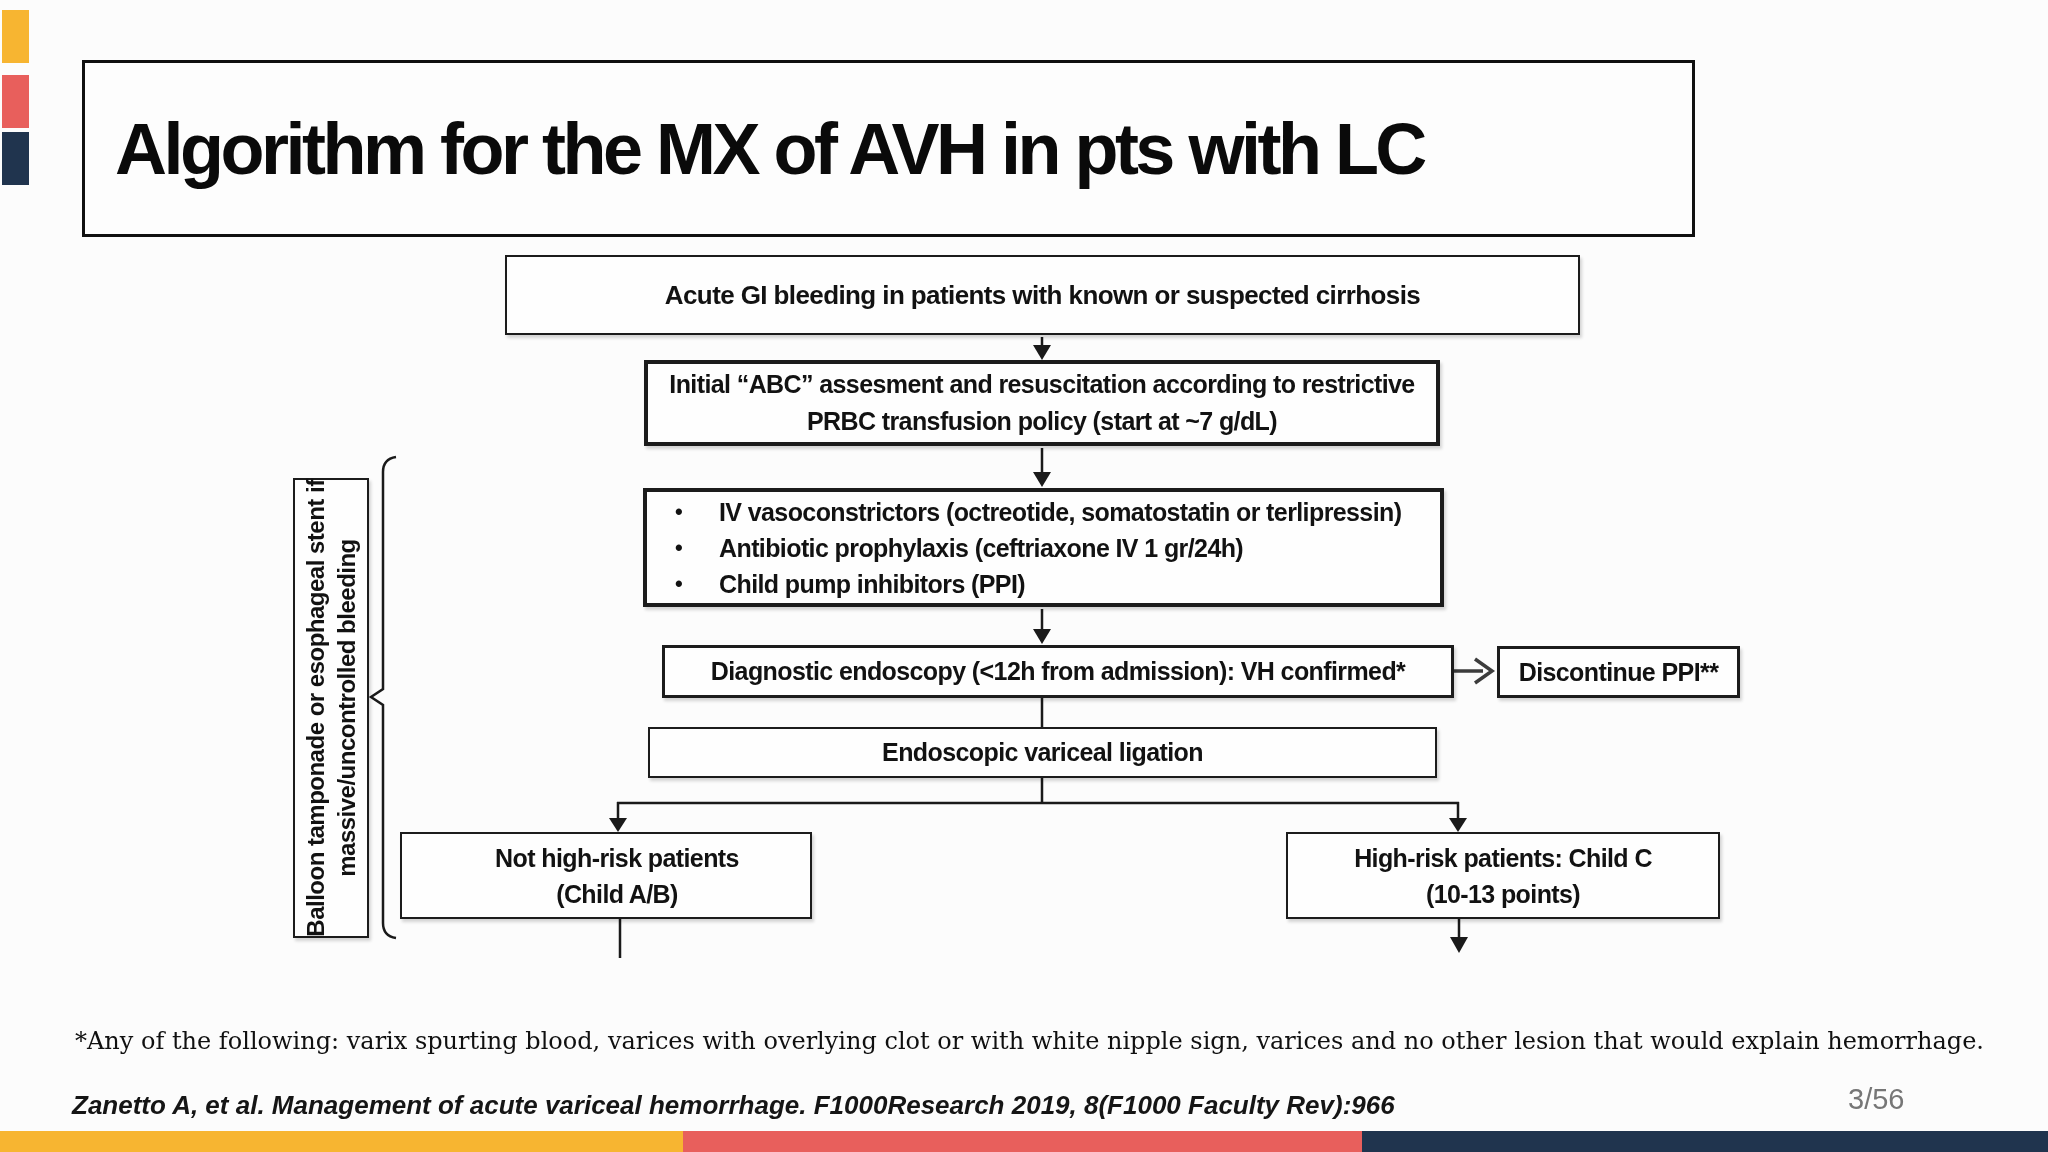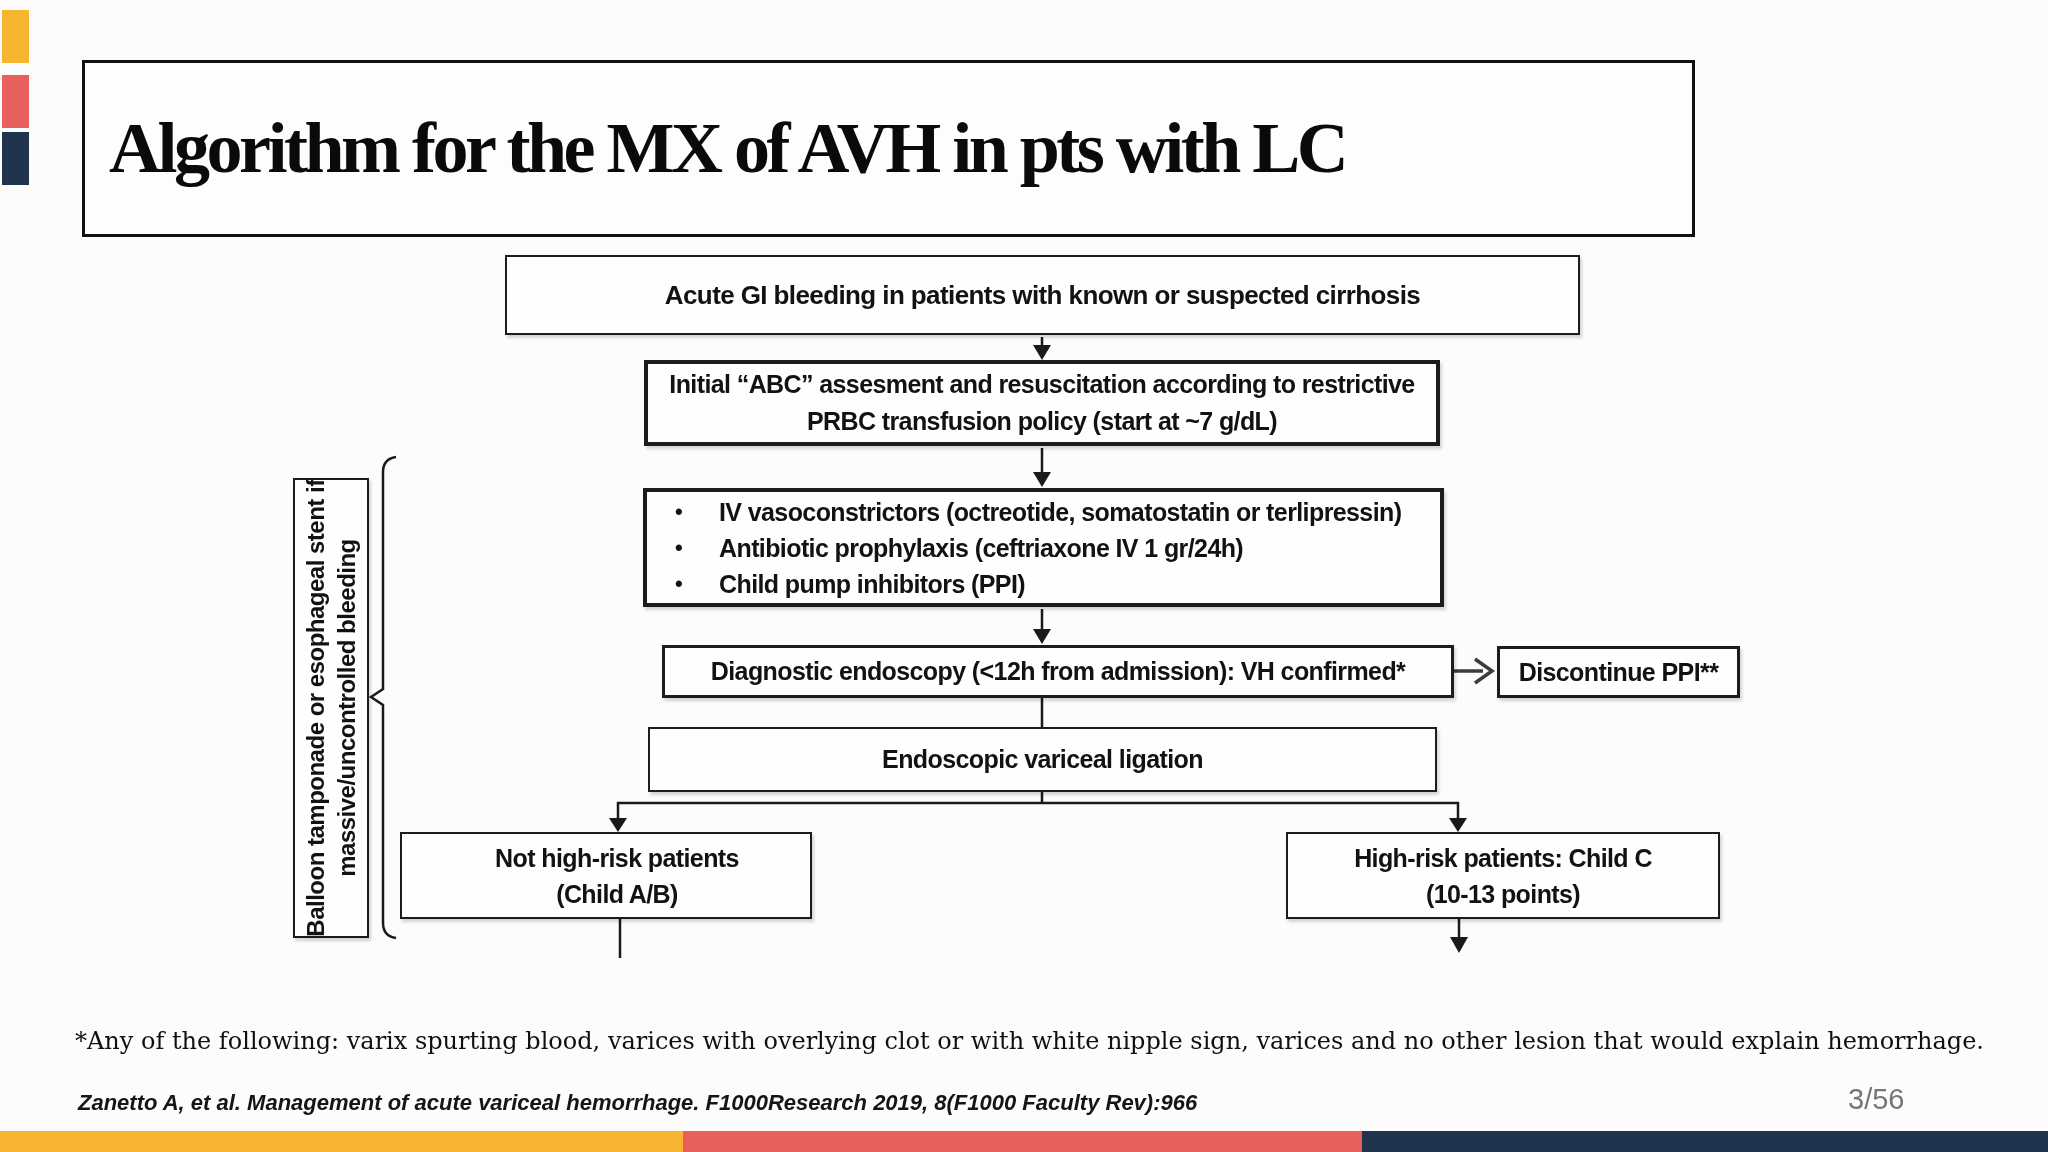--- a/index.html
+++ b/index.html
@@ -15,43 +15,43 @@
   .sq.r { top:75px;  background:var(--coral,#E85F5C); }
   .sq.n { top:132px; background:var(--navy,#20344E); }
 
   
   .title-box {
     position:absolute; left:82px; top:60px; width:1613px; height:177px;
     border:3px solid #101010; background:#fdfdfd; box-sizing:border-box;
     display:flex; align-items:center; padding-left:20px;
   }
   .title-text {
-    font-family:Liberation Serif, serif;
+    font-family:Liberation Sans, sans-serif;
     font-weight:700; font-size:72px; letter-spacing:-3.5px;
-    color:#0a0a0a; white-space:nowrap; margin:4px;
+    color:#0a0a0a; white-space:nowrap; margin:10px;
   }
 
   
   .node {
     position:absolute; box-sizing:border-box;
     background:#fefefe; border:2.5px solid #1c1c1c; color:#121212;
     display:flex; flex-direction:column; align-items:center; justify-content:center;
     text-align:center; font-size:25px; font-weight:600; letter-spacing:-0.6px;
     line-height:35px; box-shadow:2px 3px 3px rgba(0,0,0,0.16);
   }
   .node span { white-space:nowrap; }
   .n-acute   { left:505px;  top:255px; width:1075px; height:80px; font-size:26px; }
   .n-abc     { left:644px;  top:360px; width:796px;  height:86px; border-width:4px; line-height:37px; }
   .n-bullets { left:643px;  top:488px; width:801px;  height:119px; border-width:4px;
                align-items:flex-start; padding-left:28px; line-height:36px; }
   .bullet-row { display:flex; }
   .bullet-dot { width:44px; text-align:left; font-size:22px; }
   .n-endo    { left:646px;  top:645px; width:792px; height:53px; border-width:3px;margin-left:16px; }
   .n-disc    { left:1497px; top:646px; width:243px; height:52px; border-width:3px; }
-  .n-evl     { left:648px;  top:727px; width:789px; height:65px; }
+  .n-evl     { left:648px;  top:727px; width:789px; height:51px; }
   .n-left    { left:400px;  top:832px; width:412px; height:87px; line-height:36px;padding-left:22px; }
   .n-right   { left:1286px; top:832px; width:434px; height:87px; line-height:36px; }
 
   
   .n-balloon { left:293px; top:478px; width:76px; height:460px; }
   .balloon-inner {
     position:absolute; left:50%; top:50%; width:470px;
     transform:translate(-50%,-50%) rotate(-90deg);
     text-align:center; font-size:24px; line-height:31px;
     font-weight:600; letter-spacing:-0.5px; white-space:nowrap;
@@ -65,22 +65,22 @@
 
   
   .footnote {
     position:absolute; left:75px; white-space:nowrap;
     font-family:"DejaVu Serif","Liberation Serif",serif;
     font-size:24px; color:#101010;
   }
   .f1 { top:983px;margin-top:44px; }
   .f2 { top:1015px; }
   .citation {
-    position:absolute; left:78px; top:1090px; white-space:nowrap;
-    font-style:italic; font-weight:600; font-size:22px; color:#151515;
+    position:absolute; left:72px; top:1090px; white-space:nowrap;
+    font-style:italic; font-weight:600; font-size:26px; color:#151515;
   }
   .pagenum { position:absolute; left:1840px; top:1083px; font-size:29px; color:#767676;margin-left:8px; }
 
   
   .bar { position:absolute; top:1131px; height:21px; }
   .bar.y { left:0;      width:683px; background:var(--yellow,#F7B531); }
   .bar.r { left:683px;  width:679px; background:var(--coral,#E85F5C); }
   .bar.n { left:1362px; width:686px; background:var(--navy,#20344E); }
 </style>
 </head>

